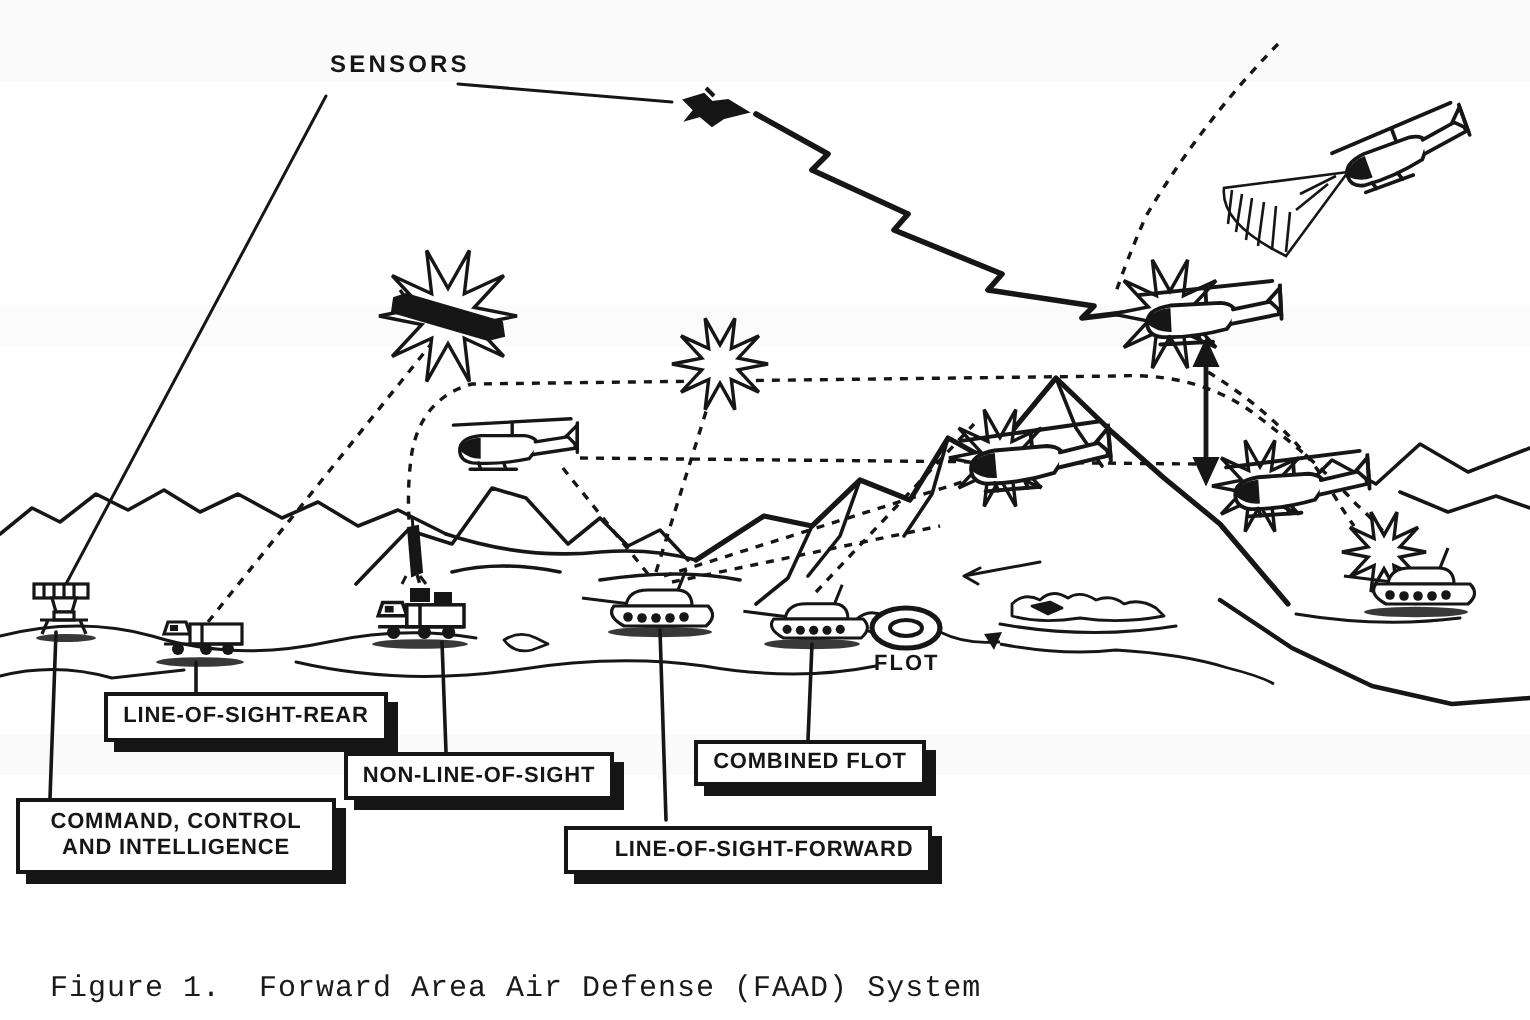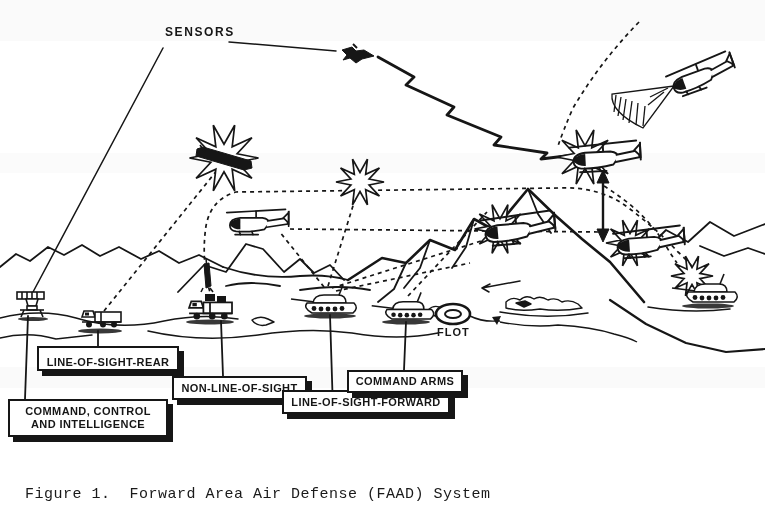--- a/index.html
+++ b/index.html
@@ -18,24 +18,24 @@
     box-shadow:5px 5px 0 #161616;
     display:flex;flex-direction:column;align-items:center;justify-content:center;
     font-weight:bold;font-size:11px;line-height:13px;letter-spacing:.4px;
     text-align:center;color:#161616;white-space:nowrap;
   }
   .floating-label{
     position:absolute;font-weight:bold;color:#161616;white-space:nowrap;
   }
   #lbl-sensors{left:165px;top:25px;font-size:12px;letter-spacing:1.6px;}
   #lbl-flot{left:437px;top:326px;font-size:11px;letter-spacing:1px;}
-  #box-los-rear{left:37px;top:346px;width:138px;height:21px;justify-content:flex-end;}
+  #box-los-rear{left:52px;top:346px;width:138px;height:21px;}
   #box-nlos{left:172px;top:376px;width:131px;height:20px;}
   #box-c2i{left:8px;top:399px;width:156px;height:34px;}
-  #box-los-fwd{left:282px;top:390px;width:164px;height:20px;}
+  #box-los-fwd{left:282px;top:413px;width:164px;height:20px;padding-left:16px;}
   #box-comb-arms{left:347px;top:370px;width:112px;height:19px;}
   .caption{
     position:absolute;left:25px;top:486px;
     font-family:"Liberation Mono", monospace;font-weight:normal;font-size:15px;
     letter-spacing:.5px;color:#1a1a1a;white-space:pre;
   }
 </style>
 </head>
 <body>
 
@@ -269,17 +269,17 @@
 
   <div class="callout" id="box-nlos">
     <span>NON-LINE-OF-SIGHT</span>
   </div>
 
   <div class="callout" id="box-los-fwd">
     <span>LINE-OF-SIGHT-FORWARD</span>
   </div>
 
   <div class="callout" id="box-comb-arms">
-    <span>COMMAND ARMS</span>
+    <span>COMBINED FLOT</span>
   </div>
 
   <div class="caption">Figure 1.  Forward Area Air Defense (FAAD) System</div>
 </div>
 
 </body></html>

